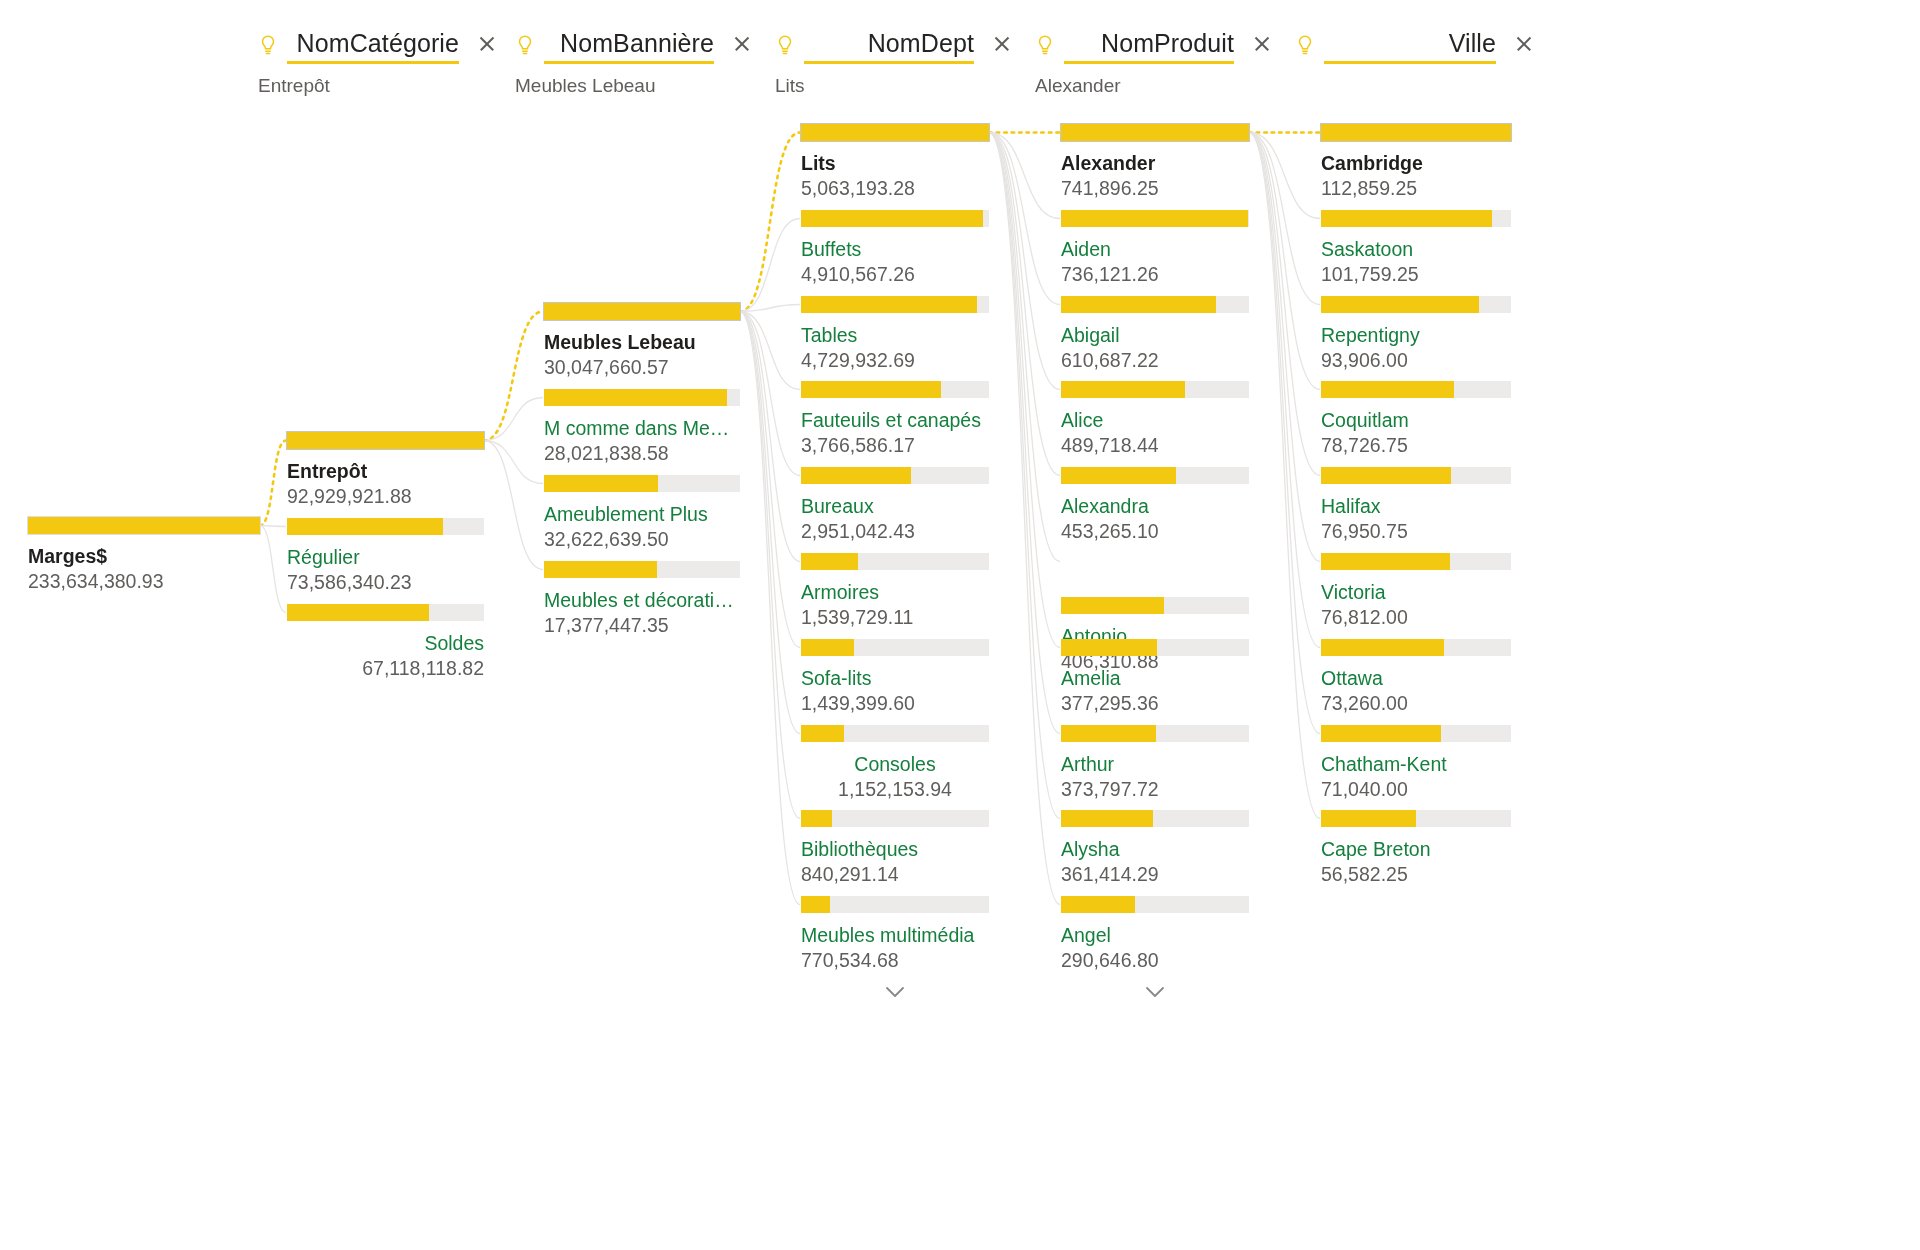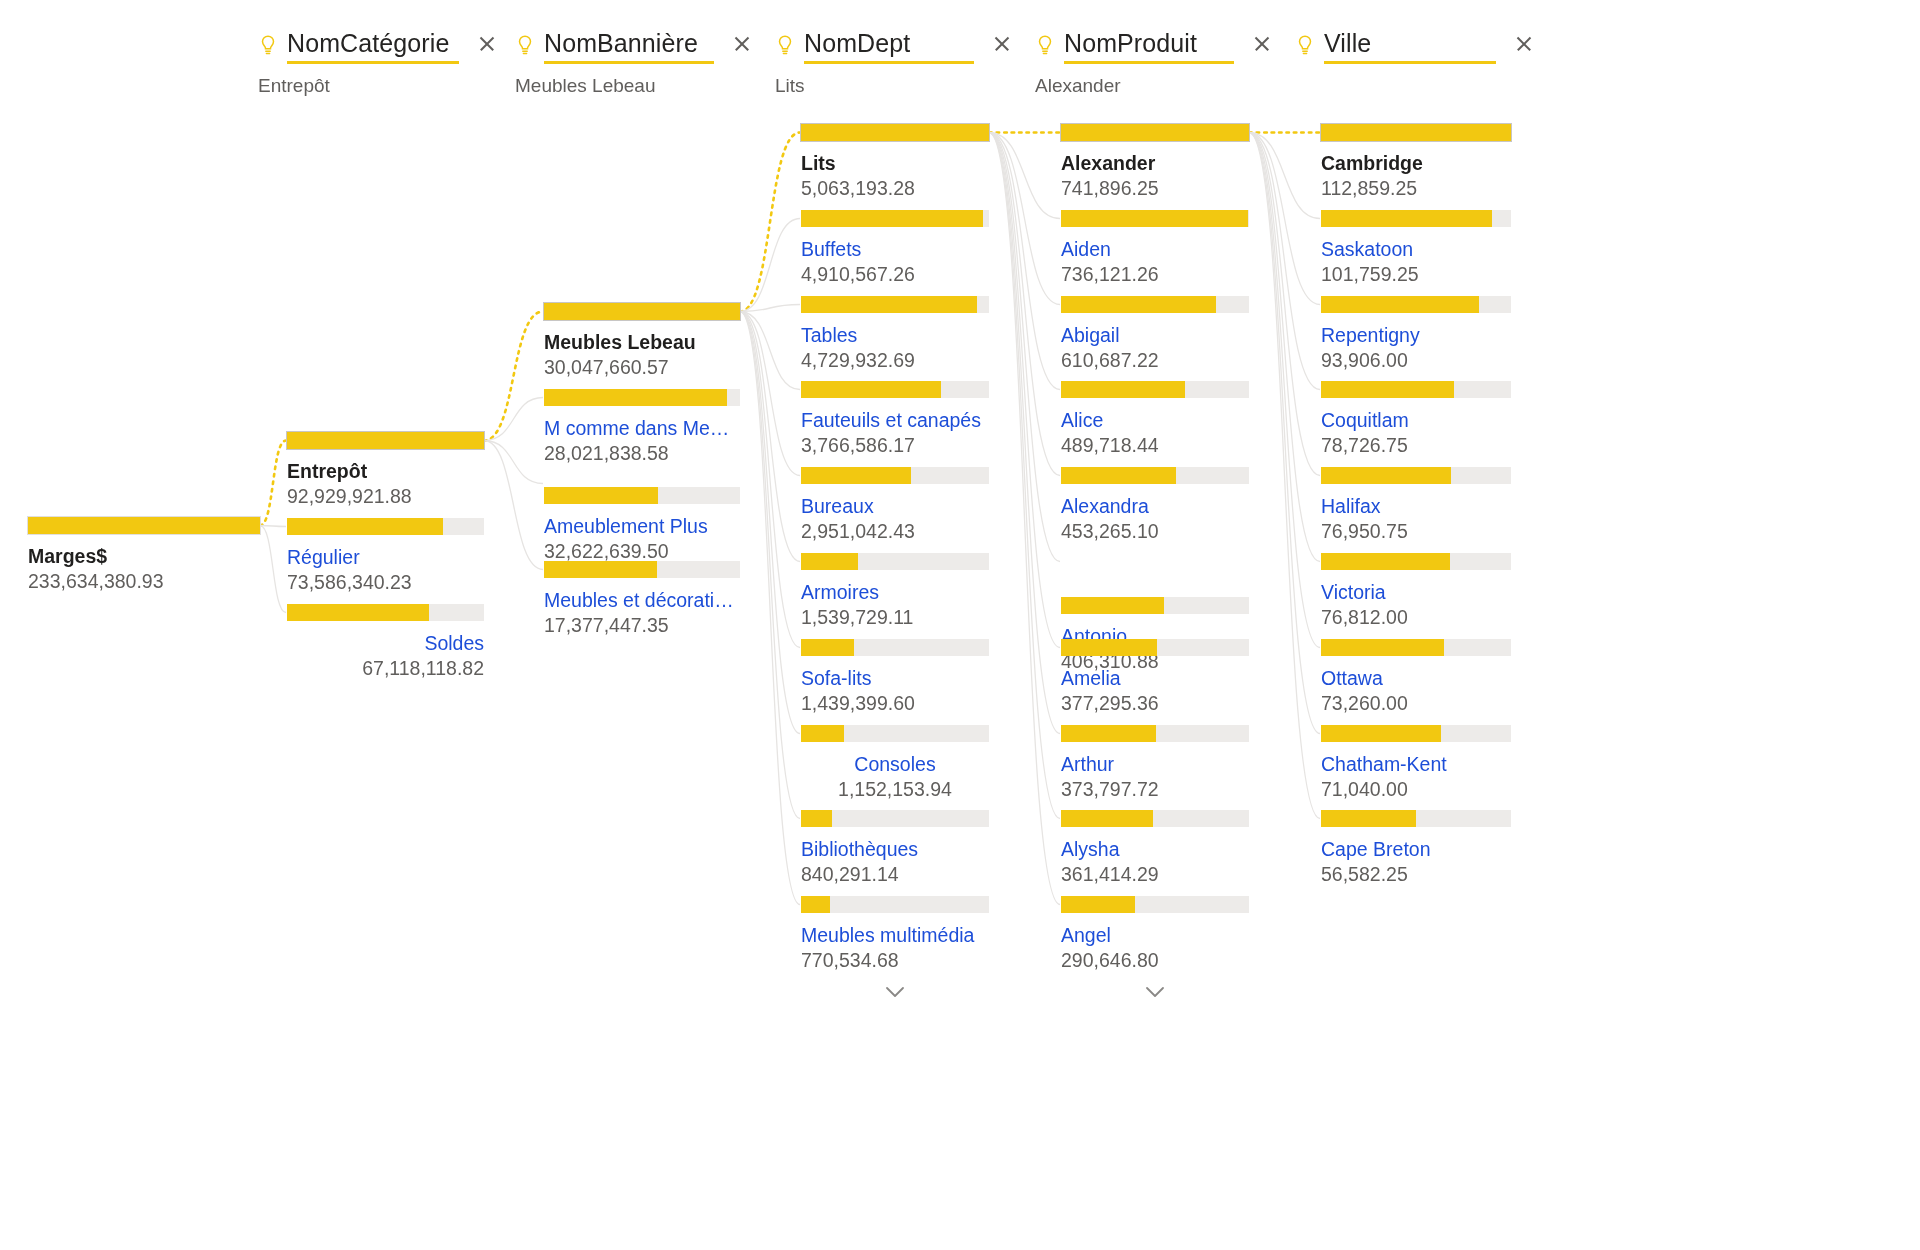--- a/index.html
+++ b/index.html
@@ -9,21 +9,21 @@
     font-family: "Liberation Sans", sans-serif;
     overflow: hidden;
   }
   #root { position: relative; width: 1920px; height: 1250px; }
 
   
   #links { position: absolute; left: 0; top: 0; width: 1920px; height: 1250px; pointer-events: none; z-index: 1; }
 
   
   .level-head { position: absolute; top: 28px; z-index: 3; }
-  .lh-row { display: flex; align-items: center; gap: 9px; }
+  .lh-row { display: flex; align-items: center; gap: 9px; text-align: right; }
   .bulb-icon { width: 20px; height: 24px; flex: 0 0 auto; }
   .lh-title-wrap { flex: 1 1 auto; min-width: 0; }
   .lh-title {
     font-size: 25px; color: #252423; letter-spacing: 0.1px;
     white-space: nowrap; overflow: hidden; text-overflow: ellipsis;
     line-height: 30px;
   }
   .lh-underline { height: 3px; background: #F2C811; margin-top: 3px; }
   .lh-close {
     width: 22px; height: 22px; flex: 0 0 auto; position: relative;
@@ -42,21 +42,21 @@
   }
 
   
   .node { position: absolute; z-index: 2; }
   .bar {
     position: relative; height: 17px; background: #EDEBE9; width: 100%;
   }
   .bar.selected { outline: 1px solid #C8C6C4; outline-offset: 0; }
   .bar-fill { position: absolute; left: 0; top: 0; height: 100%; background: #F2C811; }
   .node-label {
-    margin-top: 10px; font-size: 19.5px; color: #1d4ed8;
+    margin-top: 10px; font-size: 19.5px; color: #15803d;
     line-height: 24px; white-space: nowrap; overflow: hidden; text-overflow: ellipsis;
   }
   .node-label.bold { font-weight: bold; color: #201F1E; }
   .node-value {
     margin-top: 1px; font-size: 19.5px; color: #605E5C; line-height: 24px;
     white-space: nowrap;
   }
 
   
   .root-node .bar { outline: 1px solid #E1DFDD; }
@@ -202,21 +202,21 @@
         <div class="node-label bold">Meubles Lebeau</div>
         <div class="node-value">30,047,660.57</div>
       </div>
       <div class="node" style="left: 544px; top: 389px; width: 196px;">
         <div class="bar">
           <div class="bar-fill" style="width:93.26%"></div>
         </div>
         <div class="node-label">M comme dans Meubl...</div>
         <div class="node-value">28,021,838.58</div>
       </div>
-      <div class="node" style="left: 544px; top: 475px; width: 196px; margin-top: 12px;">
+      <div class="node" style="left: 544px; top: 475px; width: 196px;">
         <div class="bar">
           <div class="bar-fill" style="width:58.18%"></div>
         </div>
         <div class="node-label">Ameublement Plus</div>
         <div class="node-value">32,622,639.50</div>
       </div>
       <div class="node" style="left: 544px; top: 561px; width: 196px;">
         <div class="bar">
           <div class="bar-fill" style="width:57.83%"></div>
         </div>

